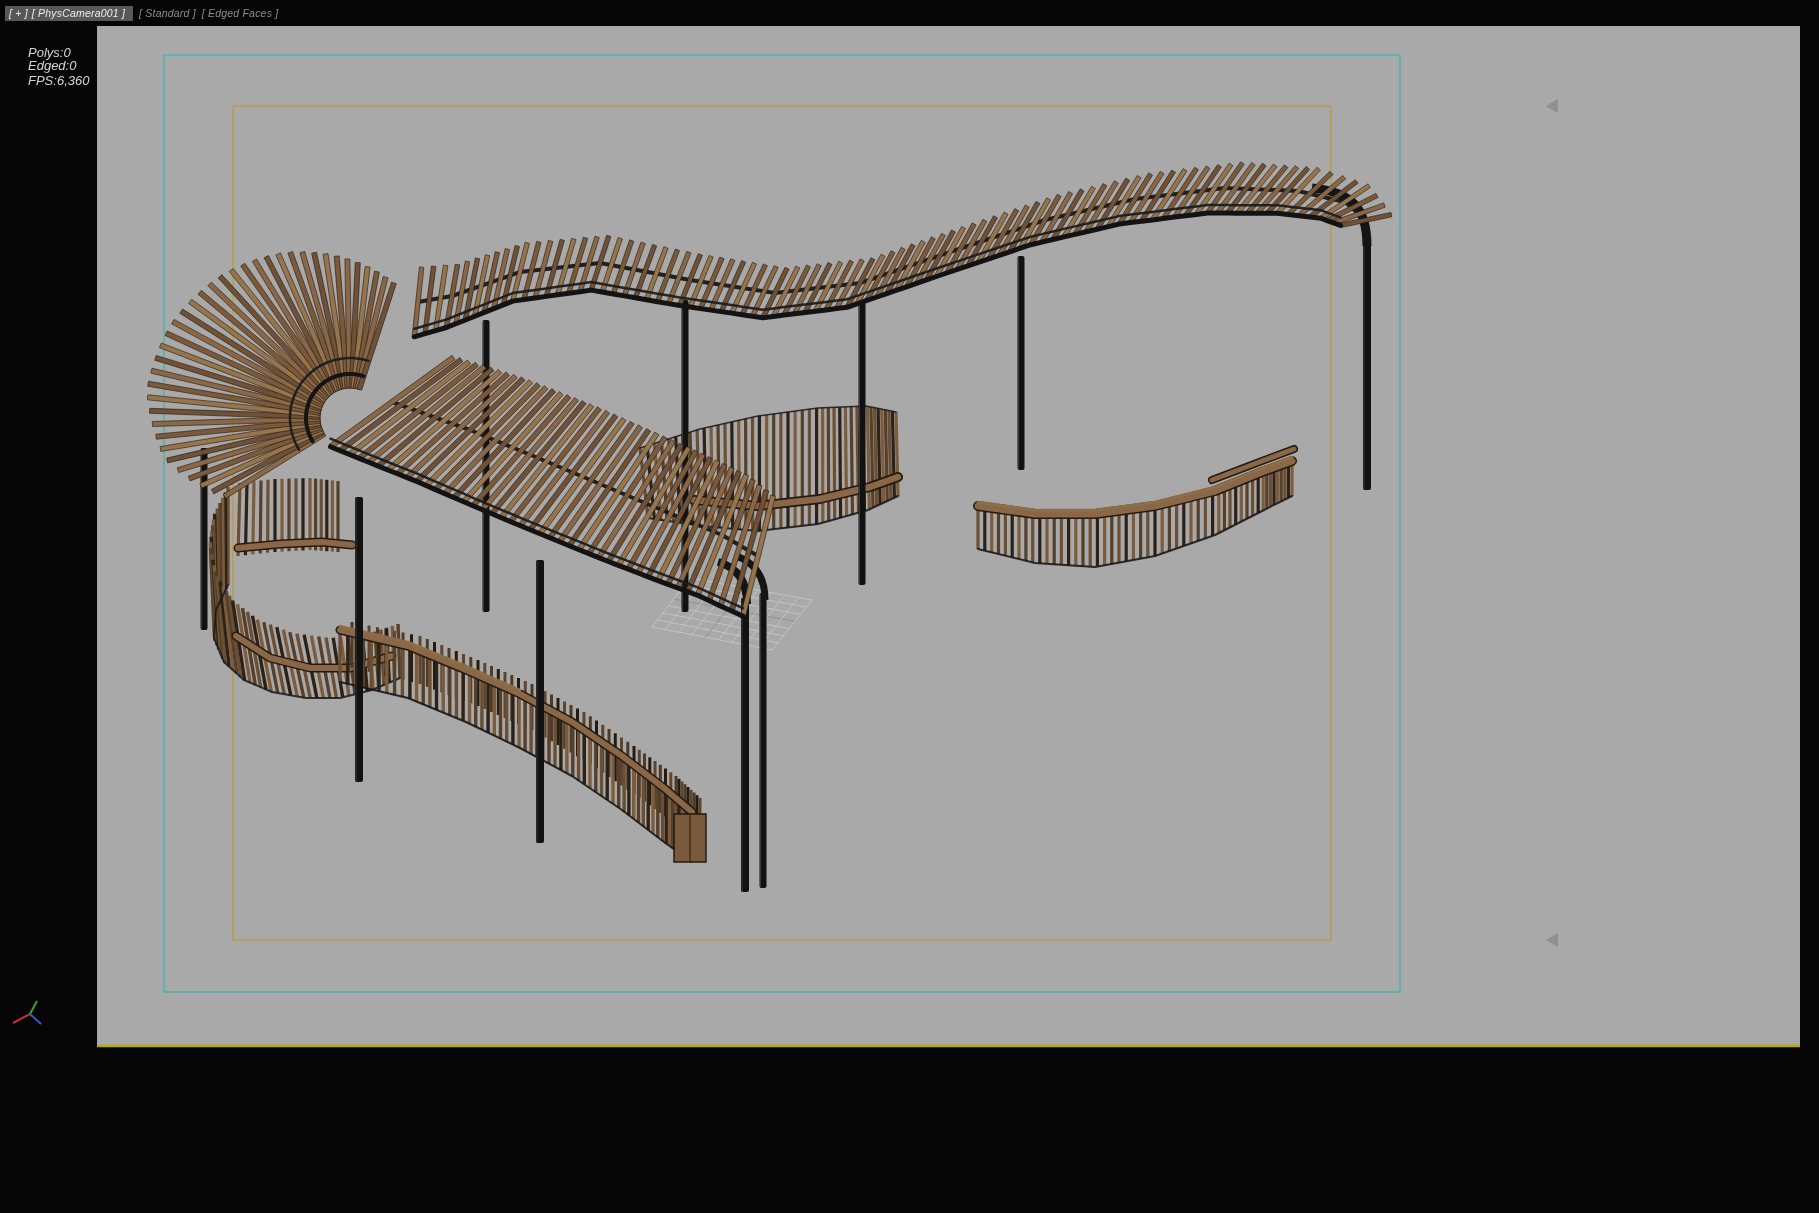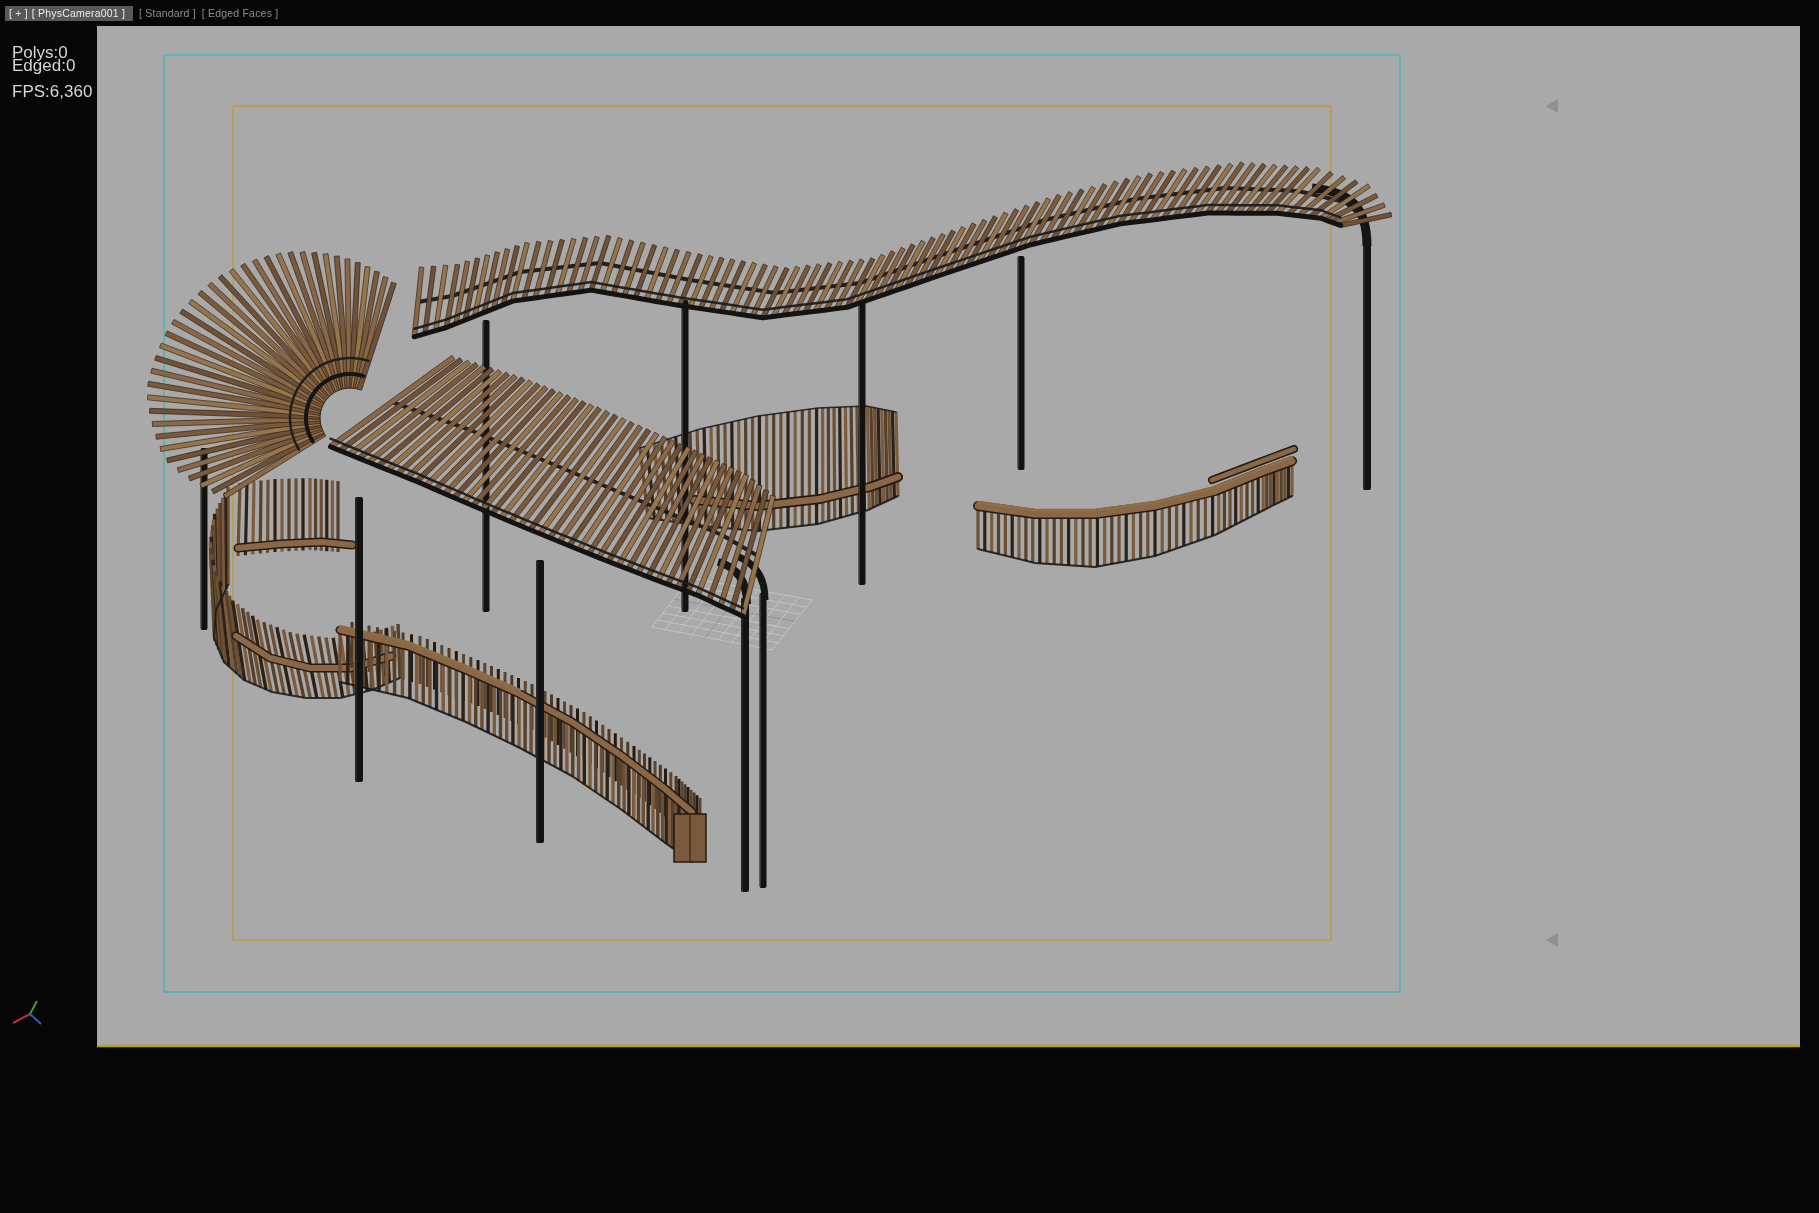--- a/index.html
+++ b/index.html
@@ -1,26 +1,26 @@
 <!DOCTYPE html>
 <html><head>
 <meta charset="utf-8">
 <style>
   html,body{margin:0;padding:0;background:#060606;width:1819px;height:1213px;overflow:hidden;
     font-family:"Liberation Sans",sans-serif;}
-  .stage{position:relative;width:1819px;height:1213px;}
+  .stage{position:relative;width:1819px;height:1213px;font-style:italic;}
   #scene{position:absolute;left:0;top:0;}
   .top-label{position:absolute;left:5px;top:6px;font-size:10.5px;letter-spacing:.2px;white-space:nowrap;}
   .lbl-hl{background:#585858;color:#ededed;padding:1px 4px 2px 4px;display:inline-block;}
   .lbl-hl span{margin-right:4px;cursor:default;}
   .lbl-dim{color:#8f8f8f;margin-left:6px;cursor:default;}
-  .stats{position:absolute;left:12px;top:46px;color:#d6d6d6;font-size:17px;line-height:13px;}
+  .stats{position:absolute;left:28px;top:46px;color:#d6d6d6;font-size:13px;line-height:13px;}
   .srow{display:flex;width:40px;}
   .srow .sval{margin-left:auto;text-align:right;}
-  .srow.fps{width:58px;margin-top:13px;}
+  .srow.fps{width:58px;margin-top:2px;}
 </style>
 </head>
 <body>
 
 <div class="stage">
 
   <svg id="scene" width="1819" height="1213" viewBox="0 0 1819 1213">
       <g>
         <rect x="97" y="26" width="1703" height="1020" fill="#a9a9a9"></rect>
         <line x1="97" y1="1046" x2="1800" y2="1046" stroke="#b9a70e" stroke-width="2.5"></line>

